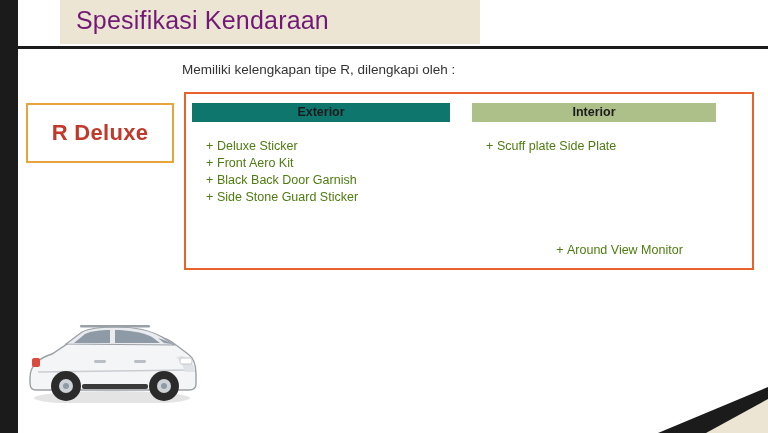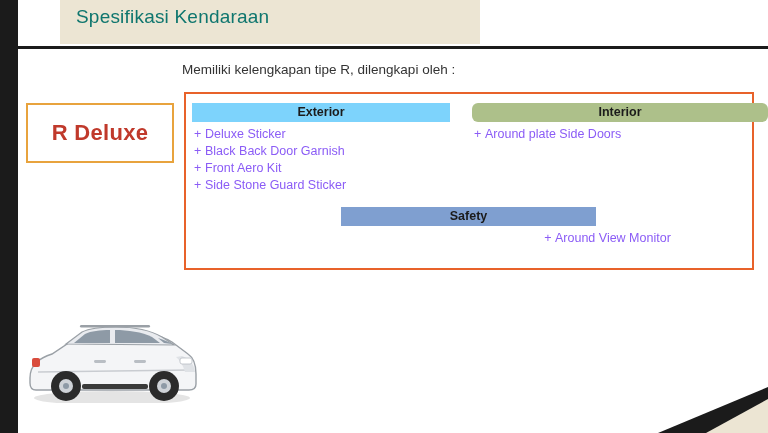--- a/index.html
+++ b/index.html
@@ -32,22 +32,22 @@
     left: 60px;
     top: 0;
     width: 420px;
     height: 44px;
     background: #ece5d3;
   }
   .title-text {
     position: absolute;
     left: 76px;
     top: 6px;
-    font-size: 19px;
-    color: #0f766e;
+    font-size: 25px;
+    color: #701a75;
     letter-spacing: 0.2px;
     white-space: nowrap;
   }
   .title-underline {
     position: absolute;
     left: 18px;
     top: 46px;
     width: 750px;
     height: 3px;
     background: #1b1b1b;
@@ -96,42 +96,41 @@
     line-height: 19px;
     text-align: center;
     font-size: 12.5px;
     font-weight: bold;
     color: #1b1b1b;
   }
   .hdr-exterior {
     left: 6px;
     top: 9px;
     width: 258px;
-    background: #7dd3fc;
+    background: #0f766e;
   }
   .hdr-interior {
     left: 286px;
     top: 9px;
-    width: 296px;
+    width: 244px;
     background: #adc08a;
-    border-radius: 6px;
   }
   .hdr-safety {
     left: 155px;
     top: 113px;
     width: 255px;
     background: #7f9fd0;
   }
   .bullet-list {
     position: absolute;
-    margin: 0;
+    margin: 12px;
     padding: 0;
     list-style: none;
     font-size: 12.5px;
-    color: #8b5cf6;
+    color: #4d7c0f;
     line-height: 17px;
   }
   .list-exterior {
     left: 8px;
     top: 32px;
     width: 260px;
   }
   .list-interior {
     left: 288px;
     top: 32px;
@@ -208,31 +207,30 @@
 
   <div class="rdeluxe-box">
     <span class="rdeluxe-label">R Deluxe</span>
   </div>
 
   <div class="content-panel">
 
     <div class="section-header hdr-exterior">Exterior</div>
     <ul class="bullet-list list-exterior">
       <li><span class="plus">+</span><span>Deluxe Sticker</span></li>
+      <li><span class="plus">+</span><span>Front Aero Kit</span></li>
       <li><span class="plus">+</span><span>Black Back Door Garnish</span></li>
-      <li><span class="plus">+</span><span>Front Aero Kit</span></li>
       <li><span class="plus">+</span><span>Side Stone Guard Sticker</span></li>
     </ul>
 
     <div class="section-header hdr-interior">Interior</div>
     <ul class="bullet-list list-interior">
-      <li><span class="plus">+</span><span>Around plate Side Doors</span></li>
+      <li><span class="plus">+</span><span>Scuff plate Side Plate</span></li>
     </ul>
 
-    <div class="section-header hdr-safety">Safety</div>
     <ul class="bullet-list list-safety">
       <li><span class="plus">+</span><span>Around View Monitor</span></li>
     </ul>
 
   </div>
 
   <div class="car-wrap">
     <svg width="180" height="98" viewBox="0 0 180 98" xmlns="http://www.w3.org/2000/svg">
 
       <ellipse cx="90" cy="86" rx="78" ry="7" fill="#d9d9d9" opacity="0.7"></ellipse>

